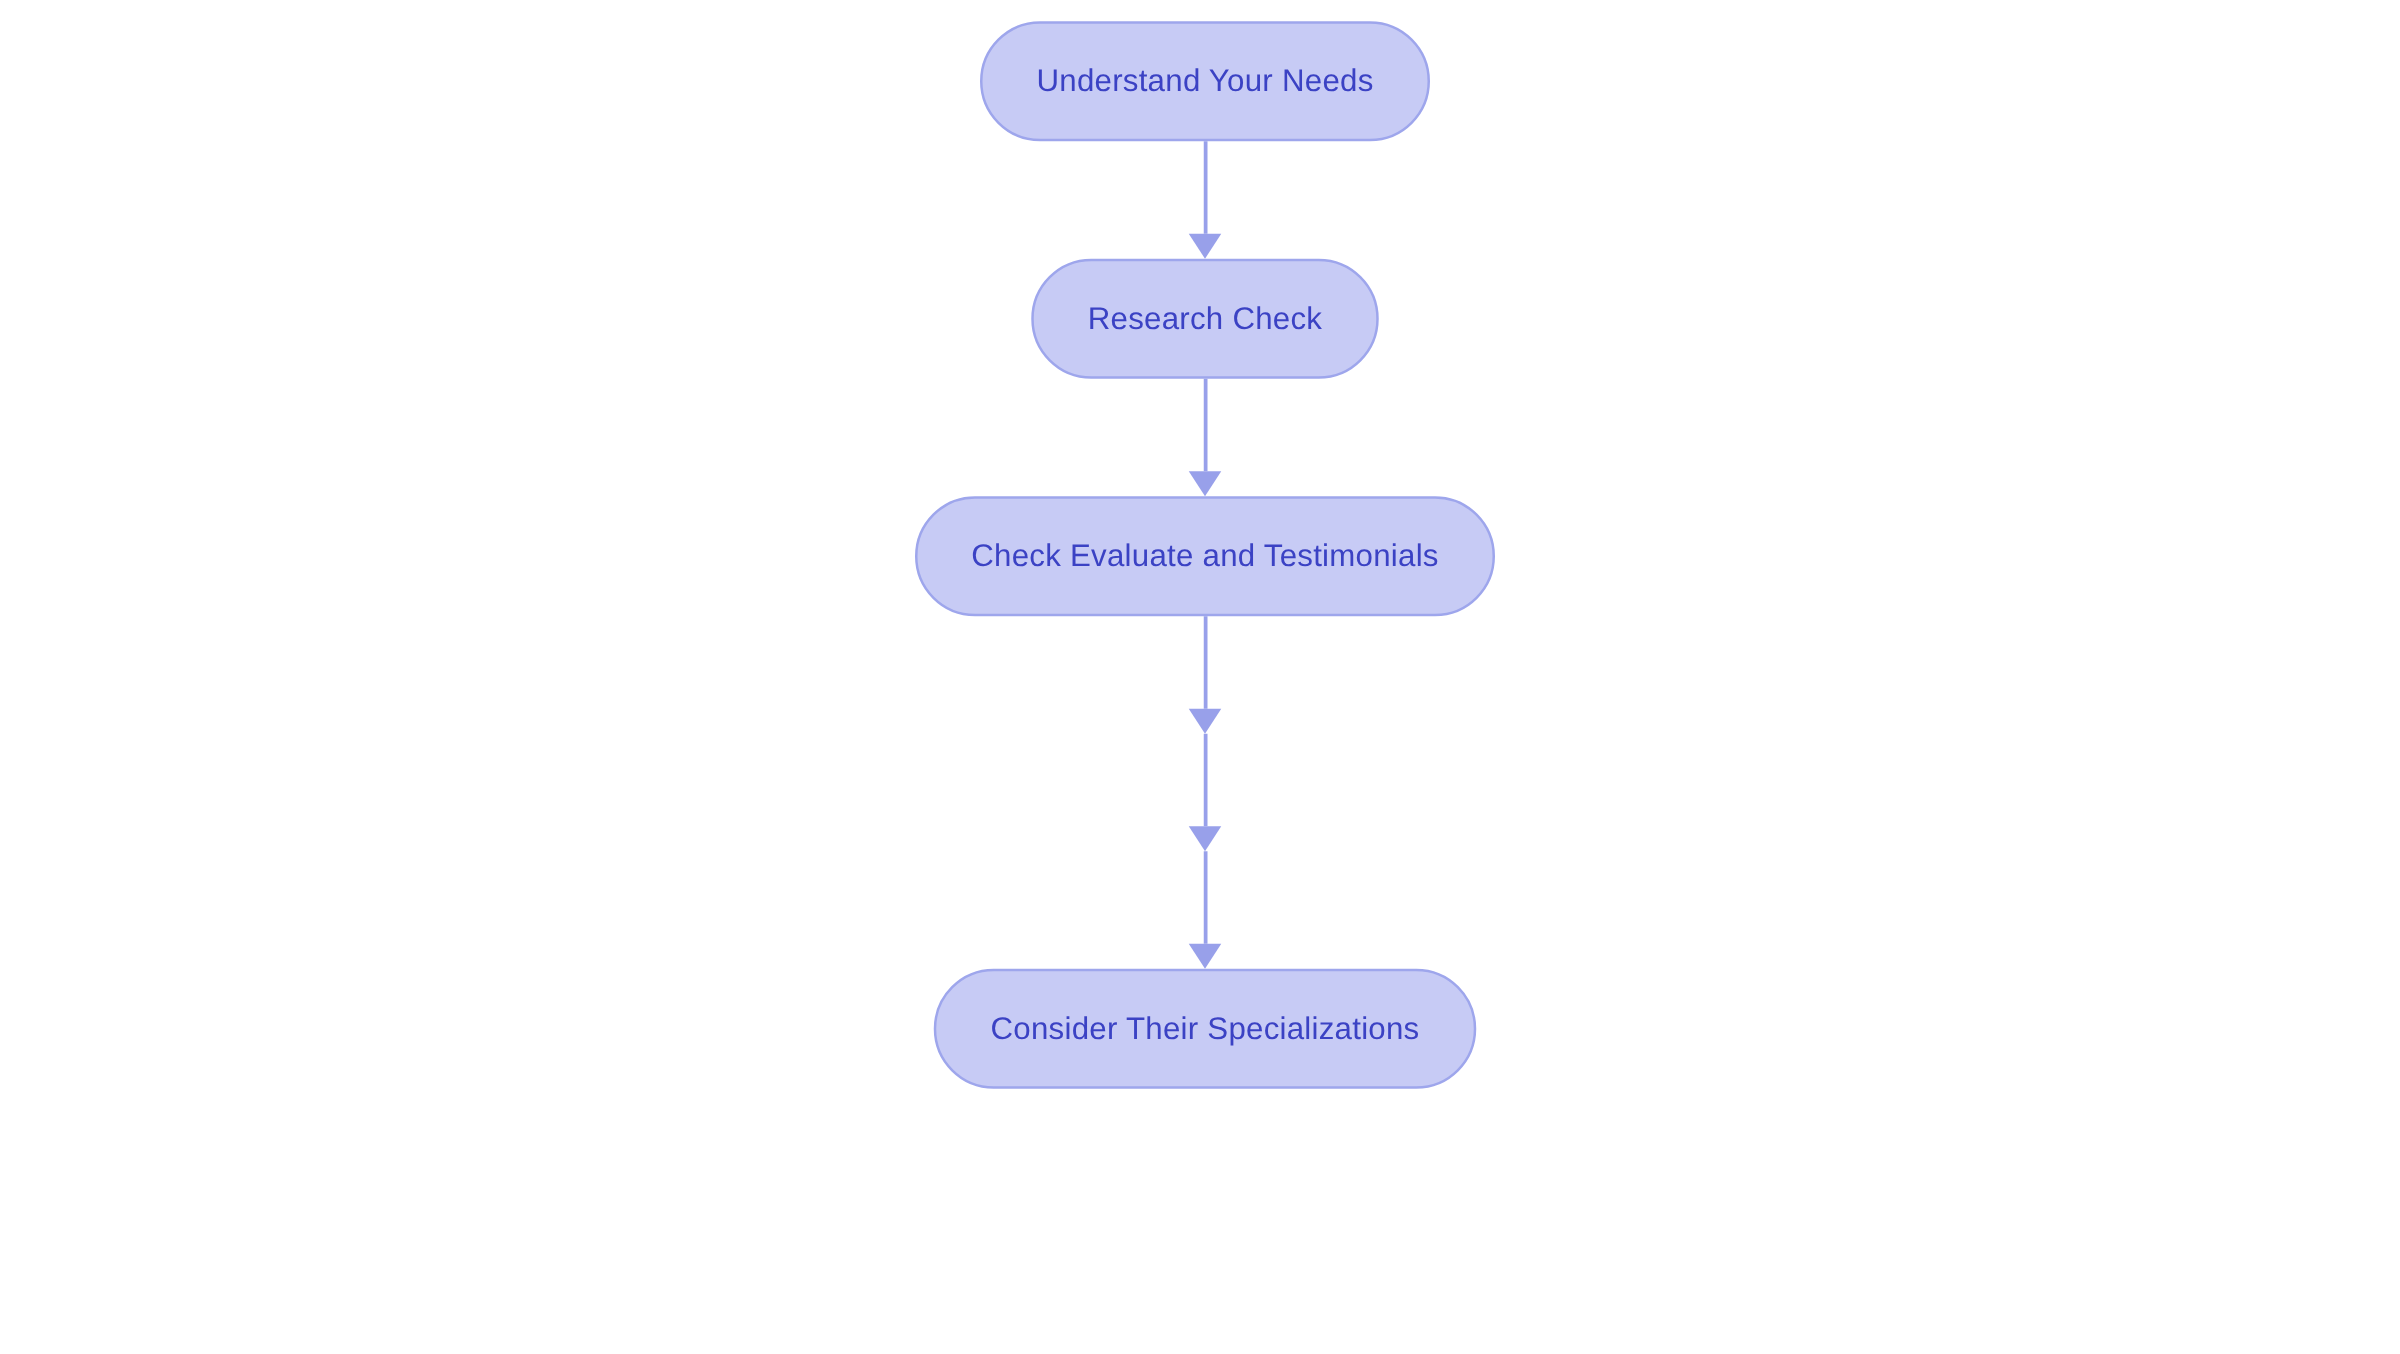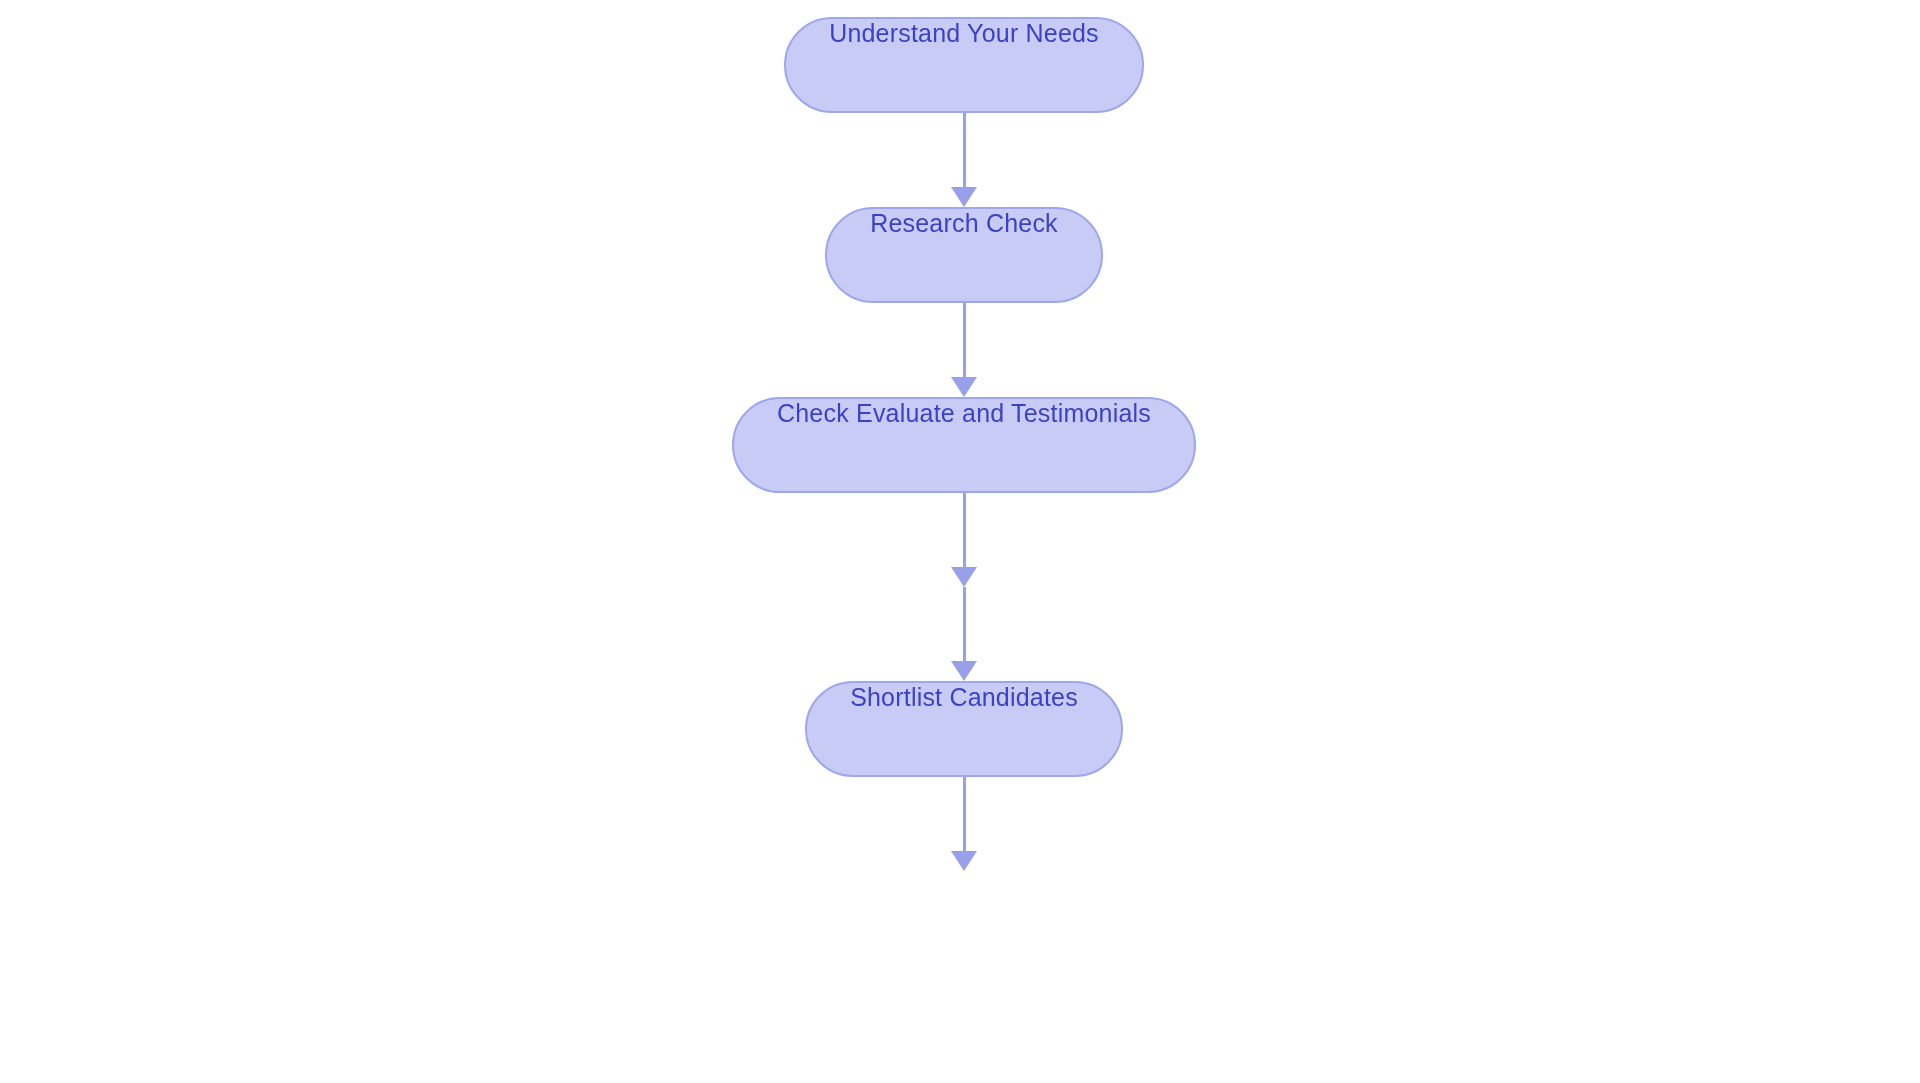--- a/index.html
+++ b/index.html
@@ -28,20 +28,21 @@
     flex-direction: column;
     align-items: center;
   }
   .flow-node {
     height: 96px;
     padding: 0 43px;
     background: var(--node-fill);
     border: 2px solid var(--node-border);
     border-radius: 48px;
     display: flex;
+    align-items: center;
     justify-content: center;
     white-space: nowrap;
   }
   .flow-node .label {
     font-size: 25px;
     font-weight: 400;
     letter-spacing: 0.2px;
     color: var(--node-text);
   }
   .flow-arrow {
@@ -95,23 +96,23 @@
     <div class="arrow-line"></div>
     <div class="arrowhead"></div>
   </div>
 
 
   <div class="flow-arrow">
     <div class="arrow-line"></div>
     <div class="arrowhead"></div>
   </div>
 
-  <div class="flow-node">
-    <span class="label">Shortlist Candidates</span>
-  </div>
 
   <div class="flow-arrow">
     <div class="arrow-line"></div>
     <div class="arrowhead"></div>
   </div>
 
+  <div class="flow-node">
+    <span class="label">Consider Their Specializations</span>
+  </div>
 
 </div>
 
 </body></html>

